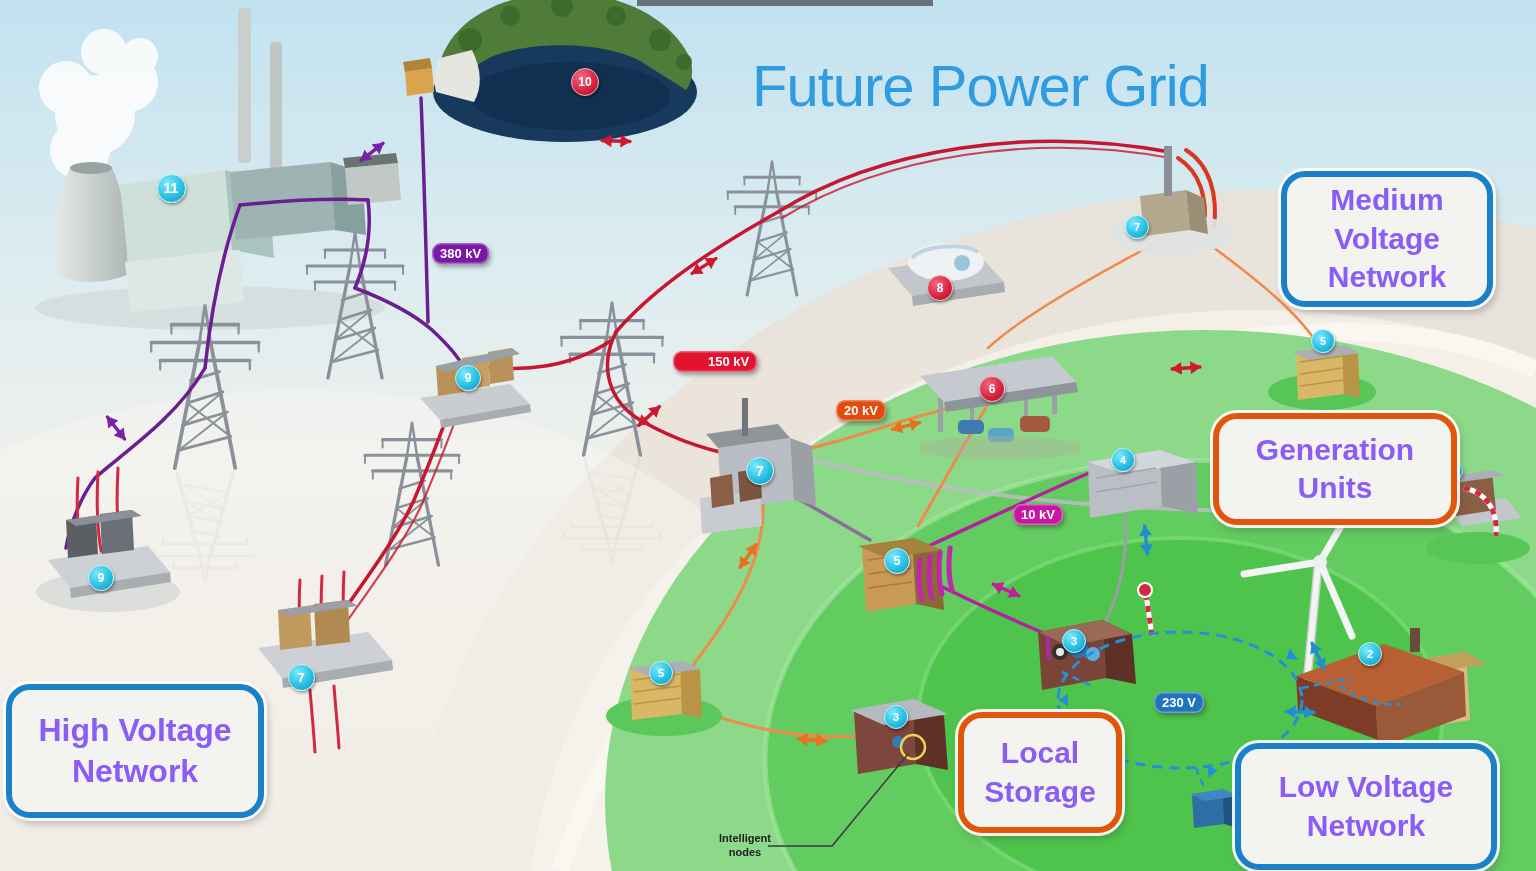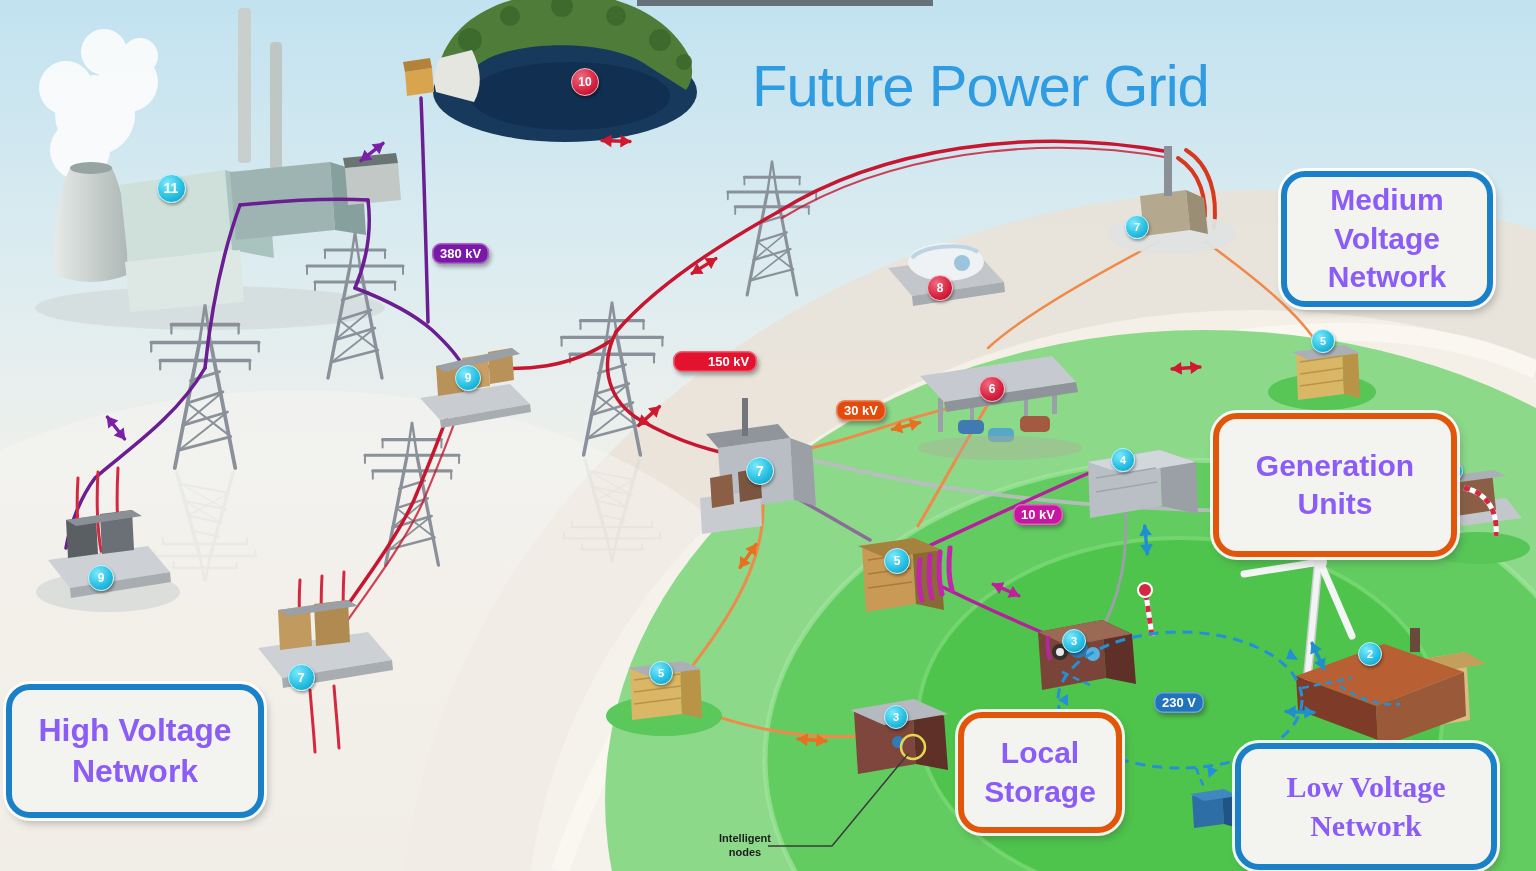--- a/index.html
+++ b/index.html
@@ -20,24 +20,24 @@
   
   .callout{
     position:absolute;display:flex;align-items:center;justify-content:center;text-align:center;
     background:#f3f3f0;border-radius:24px;color:#8b5cf6;font-weight:bold;line-height:1.28;
     box-shadow:0 0 0 3px rgba(255,255,255,.9), 3px 5px 9px rgba(60,60,60,.35);
     padding:4px 10px;box-sizing:border-box;
   }
   .co-blue{border:6px solid #1a80c8;}
   .co-orange{border:6px solid #e2560c;}
   .co-medium{left:1281px;top:171px;width:212px;height:136px;font-size:30px;}
-  .co-generation{left:1213px;top:413px;width:244px;height:144px;font-size:30px;}
+  .co-generation{left:1213px;top:413px;width:244px;height:112px;font-size:30px;}
   .co-high{left:6px;top:684px;width:258px;height:134px;font-size:32px;}
   .co-local{left:958px;top:712px;width:164px;height:121px;font-size:30px;}
-  .co-low{left:1235px;top:743px;width:262px;height:127px;font-size:30px;font-family:Liberation Serif, serif;}
+  .co-low{left:1235px;top:743px;width:262px;height:127px;font-size:30px;}
   
   .vbadge{
     position:absolute;color:#fff;font-weight:bold;font-size:13px;line-height:1;
     padding:4px 8px;border-radius:9px;white-space:nowrap;
     box-shadow:2px 3px 4px rgba(40,40,40,.4), inset 0 0 0 1.5px rgba(255,255,255,.35);
   }
   .vb-380{left:432px;top:243px;background:#7a18a8;}
   .vb-150{left:673px;top:351px;background:#e3122f;padding-left:35px;}
   .vb-50{left:836px;top:400px;background:#e34b0e;}
   .vb-10{left:1013px;top:504px;background:#c617a0;}
@@ -375,21 +375,21 @@
       <div class="node node-cyan" style="left: 884px; top: 548px; width: 24px; height: 24px; font-size: 12px;">5</div>
       <div class="node node-cyan" style="left: 649px; top: 661px; width: 22px; height: 22px; font-size: 11px;">5</div>
       <div class="node node-cyan" style="left: 884px; top: 705px; width: 22px; height: 22px; font-size: 11px;">3</div>
       <div class="node node-cyan" style="left: 1062px; top: 629px; width: 22px; height: 22px; font-size: 11px;">3</div>
       <div class="node node-cyan" style="left: 1358px; top: 642px; width: 22px; height: 22px; font-size: 11px;">2</div>
       <div class="node node-cyan" style="left: 1443px; top: 461px; width: 18px; height: 18px; font-size: 9px;"></div>
     </div>
 
 <div class="vbadge vb-380">380 kV</div>
 <div class="vbadge vb-150">150 kV</div>
-<div class="vbadge vb-50">30 kV</div>
+<div class="vbadge vb-50">20 kV</div>
 <div class="vbadge vb-10">10 kV</div>
 <div class="vbadge vb-230">230 V</div>
 
 <div class="callout co-blue co-medium">
   <span>Medium Voltage Network</span>
 </div>
 <div class="callout co-orange co-generation">
   <span>Generation Units</span>
 </div>
 <div class="callout co-orange co-local">

